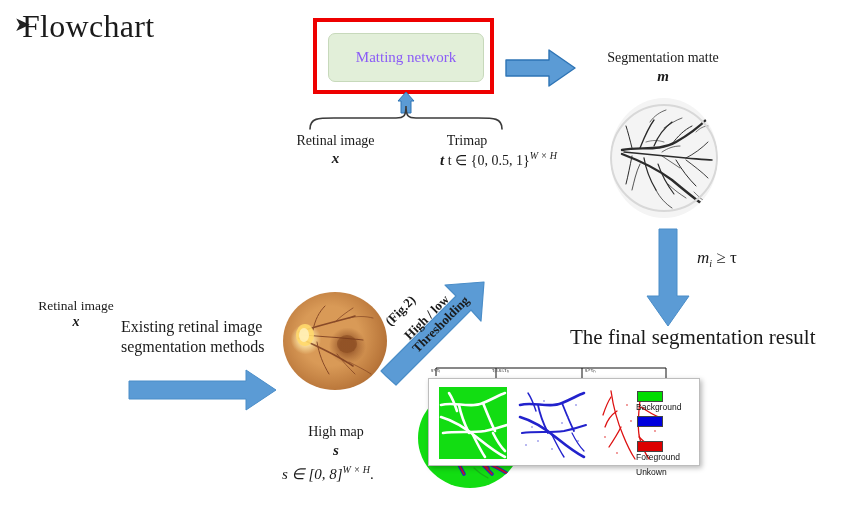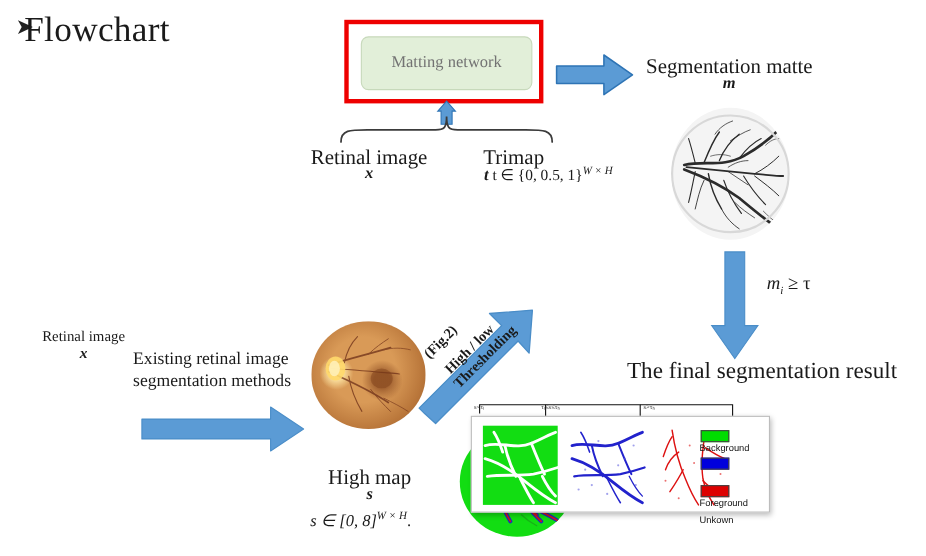--- a/index.html
+++ b/index.html
@@ -7,37 +7,37 @@
     width:842px;height:505px;background:#ffffff;overflow:hidden;position:relative;
     font-family:"Liberation Serif",serif;color:#1a1a1a;
   }
   .abs{position:absolute;}
 
   
   #slide-title{left:22px;top:8px;font-size:32px;letter-spacing:.3px;}
   #title-bullet{left:14px;top:12px;font-size:20px;color:#222;}
 
   
-  .lbl{font-family:"Liberation Serif",serif;font-size:19px;text-align:center;white-space:nowrap;}
+  .lbl{font-family:"Liberation Serif",serif;font-size:14px;text-align:center;white-space:nowrap;}
   .lbl-sm{font-size:13.5px;}
   .ital-b{font-style:italic;font-weight:bold;font-size:15px;}
   .formula{font-family:"Liberation Serif",serif;font-style:italic;font-size:14px;white-space:nowrap;}
   .sup{font-size:10px;vertical-align:super;font-style:italic;}
   .sub{font-size:10px;vertical-align:sub;font-style:italic;}
 
   
   #matting-box-outer{
     left:313px;top:18px;width:181px;height:76px;
     border:4px solid #ee0000;background:#ffffff;box-sizing:border-box;
   }
   #matting-box-inner{
     position:absolute;left:11px;top:11px;width:156px;height:49px;
     background:#e2efd9;border:1px solid #c7d9bb;border-radius:7px;
     display:flex;align-items:center;justify-content:center;
-    font-family:"Liberation Serif",serif;font-size:15px;color:#737373;
+    font-family:"Liberation Serif",serif;font-size:15px;color:#8b5cf6;
     box-sizing:border-box;
   }
 
   
   svg{display:block;overflow:visible;}
 
   
   .fundus{border-radius:50%;position:relative;overflow:hidden;}
   .fundus-1{
     background:

